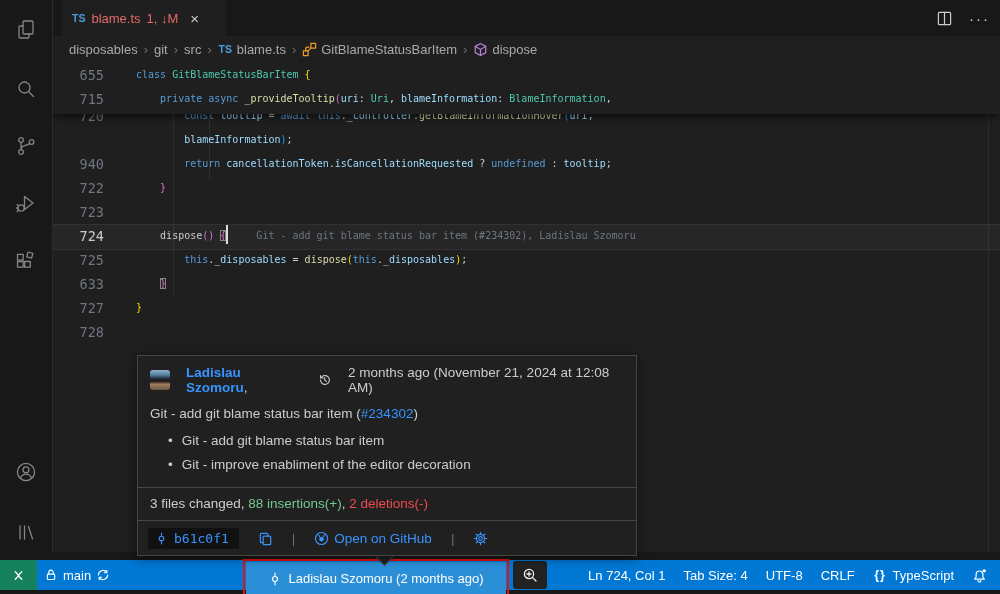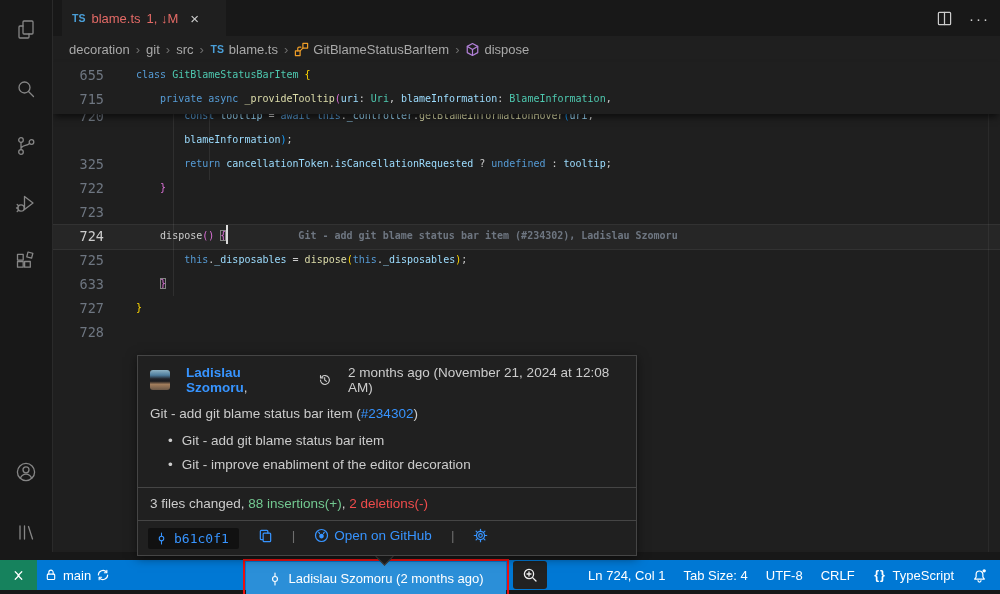--- a/index.html
+++ b/index.html
@@ -62,21 +62,21 @@
   .hv-name{color:#3794ff;font-weight:bold;cursor:pointer;}
   .hv-hist{width:14px;height:14px;color:#cccccc;margin:0 1px;}
   .hv-msg{padding:3px 12px 6px;}
   .hv-link{color:#3794ff;cursor:pointer;}
   .hv-bullets{margin:2px 0 0;padding:0 0 10px 30px;list-style:none;}
   .hv-bullets li{line-height:24px;}
   .hv-bullets li::before{content:"•";margin-right:9px;}
   .hv-divider{border-top:1px solid #454545;}
   .hv-stats{padding:8px 12px 9px;}
   .st-ins{color:#73c991;} .st-del{color:#f14c4c;}
-  .hv-footer{display:flex;align-items:flex-start;gap:19px;padding:7px 10px;}
+  .hv-footer{display:flex;align-items:center;gap:19px;padding:7px 10px;}
   .hash-pill{display:flex;align-items:center;gap:6px;background:#111111;border-radius:2px;
              padding:3px 10px 3px 7px;cursor:pointer;}
   .hash-pill .icon{width:13px;height:13px;color:#3794ff;}
   #hv-hash{font-family:"DejaVu Sans Mono",monospace;font-size:13px;color:#3794ff;}
   .hv-toolicon{width:15px;height:15px;color:#3794ff;cursor:pointer;}
   .hv-sep{color:#6e6e6e;}
   .hv-gh{display:flex;align-items:center;gap:5px;color:#3794ff;cursor:pointer;}
 
   
   #bottom-gap{position:absolute;left:0;right:0;top:552px;height:42px;background:#181818;z-index:5;}
@@ -168,21 +168,21 @@
             <rect x="1.5" y="1.5" width="13" height="13" rx="1"></rect>
             <path d="M8 1.5v13"></path>
           </svg>
         </span>
       <span id="more-actions">···</span>
     </div>
   </div>
 
   <div id="breadcrumb">
       <span class="crumb">
-        <span>decoration</span>
+        <span>disposables</span>
       </span>
       <span class="crumb-sep">›</span>
       <span class="crumb">
         <span>git</span>
       </span>
       <span class="crumb-sep">›</span>
       <span class="crumb">
         <span>src</span>
       </span>
       <span class="crumb-sep">›</span>
@@ -222,34 +222,34 @@
     <div id="code-lines">
         <div class="code-row" style="top: 42px;">
           <span class="lnum">720</span>
           <pre class="codeline"><span>        </span><span class="tk-kw">const </span><span class="tk-v">tooltip</span><span class="tk-pln"> = </span><span class="tk-kw">await </span><span class="tk-kw">this</span><span class="tk-pln">.</span><span class="tk-v">_controller</span><span class="tk-pln">.</span><span class="tk-fn">getBlameInformationHover</span><span class="tk-b3">(</span><span class="tk-v">uri</span><span class="tk-pln">,</span></pre>
         </div>
         <div class="code-row" style="top: 66px;">
           <span class="lnum"></span>
           <pre class="codeline"><span>        </span><span class="tk-v">blameInformation</span><span class="tk-b3">)</span><span class="tk-pln">;</span></pre>
         </div>
         <div class="code-row" style="top: 90px;">
-          <span class="lnum">325</span>
+          <span class="lnum">940</span>
           <pre class="codeline"><span>        </span><span class="tk-kw">return </span><span class="tk-v">cancellationToken</span><span class="tk-pln">.</span><span class="tk-v">isCancellationRequested</span><span class="tk-pln"> ? </span><span class="tk-kw">undefined</span><span class="tk-pln"> : </span><span class="tk-v">tooltip</span><span class="tk-pln">;</span></pre>
         </div>
         <div class="code-row" style="top: 114px;">
           <span class="lnum">722</span>
           <pre class="codeline"><span>    </span><span class="tk-b2">}</span></pre>
         </div>
         <div class="code-row" style="top: 138px;">
           <span class="lnum">723</span>
           <pre class="codeline"><span></span></pre>
         </div>
         <div class="code-row" style="top: 162px;">
           <span class="lnum active">724</span>
-          <pre class="codeline"><span>    </span><span class="tk-pln">dispose</span><span class="tk-b2">()</span><span class="tk-pln"> </span><span class="tk-b2 match">{</span><span class="caret"></span><span class="blame-dec" style="margin-left: 70px; font-weight: bold;">Git - add git blame status bar item (#234302), Ladislau Szomoru</span></pre>
+          <pre class="codeline"><span>    </span><span class="tk-pln">dispose</span><span class="tk-b2">()</span><span class="tk-pln"> </span><span class="tk-b2 match">{</span><span class="caret"></span><span class="blame-dec" style="margin-left: 28px;">Git - add git blame status bar item (#234302), Ladislau Szomoru</span></pre>
         </div>
         <div class="code-row" style="top: 186px;">
           <span class="lnum">725</span>
           <pre class="codeline"><span>        </span><span class="tk-kw">this</span><span class="tk-pln">.</span><span class="tk-v">_disposables</span><span class="tk-pln"> = </span><span class="tk-fn">dispose</span><span class="tk-b1">(</span><span class="tk-kw">this</span><span class="tk-pln">.</span><span class="tk-v">_disposables</span><span class="tk-b1">)</span><span class="tk-pln">;</span></pre>
         </div>
         <div class="code-row" style="top: 210px;">
           <span class="lnum">633</span>
           <pre class="codeline"><span>    </span><span class="tk-b2 match">}</span></pre>
         </div>
         <div class="code-row" style="top: 234px;">

